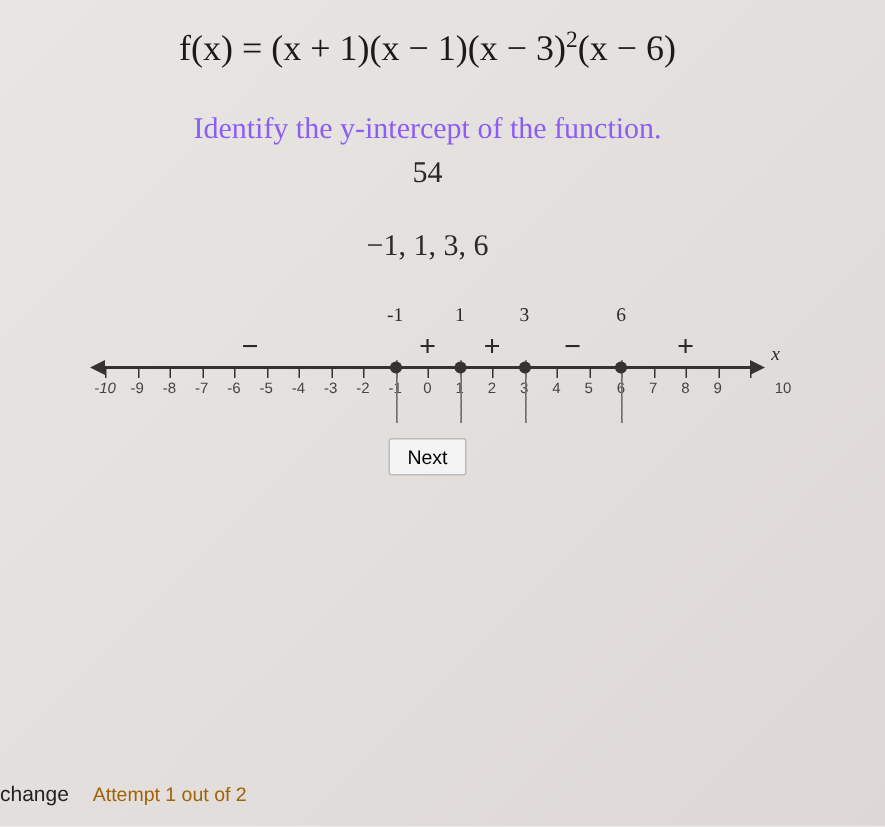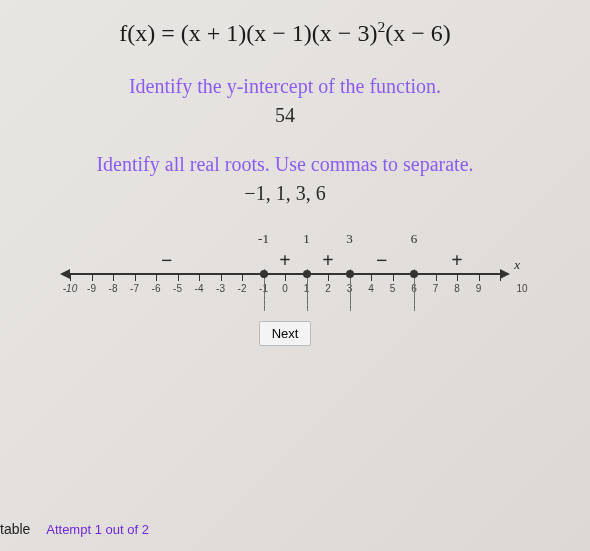--- a/index.html
+++ b/index.html
@@ -87,33 +87,32 @@
       cursor: pointer;
     }
     .footer {
       position: absolute;
       left: 0; bottom: 14px;
       font-family: Arial, sans-serif;
       font-size: 14px;
       color: #333;
     }
     .footer .lbl { font-weight: normal; color: #222; }
-    .footer .att { color: #6d28d9; margin-left: 12px; font-size: 13px; }
+    .footer .att { color: #a16207; margin-left: 12px; font-size: 13px; }
     sup { font-size: 0.65em; }
   </style>
 </head>
 <body>
 
 <div class="content">
   <div class="equation">f(x) = (x + 1)(x − 1)(x − 3)<sup>2</sup>(x − 6)</div>
 
   <div class="prompt">Identify the y-intercept of the function.</div>
   <div class="answer-val">54</div>
 
-  <div class="prompt">Identify all real roots. Use commas to separate.</div>
   <div class="answer-val">−1, 1, 3, 6</div>
 
 
   <div class="chart-wrap">
     <div class="roots-row" id="roots-row">
         <span style="left: 193.5px;">-1</span>
         <span style="left: 236.5px;">1</span>
         <span style="left: 279.5px;">3</span>
         <span style="left: 344px;">6</span>
       </div>
@@ -178,15 +177,15 @@
         <div class="dot" style="left: 279.5px;"></div>
         <div class="dash" style="left: 344px;"></div>
         <div class="dot" style="left: 344px;"></div>
       </div>
   </div>
 
   <button class="next-btn">Next</button>
 </div>
 
 <div class="footer">
-  <span class="lbl">table</span>
+  <span class="lbl">change</span>
   <span class="att">Attempt 1 out of 2</span>
 </div>
 
 </body></html>

